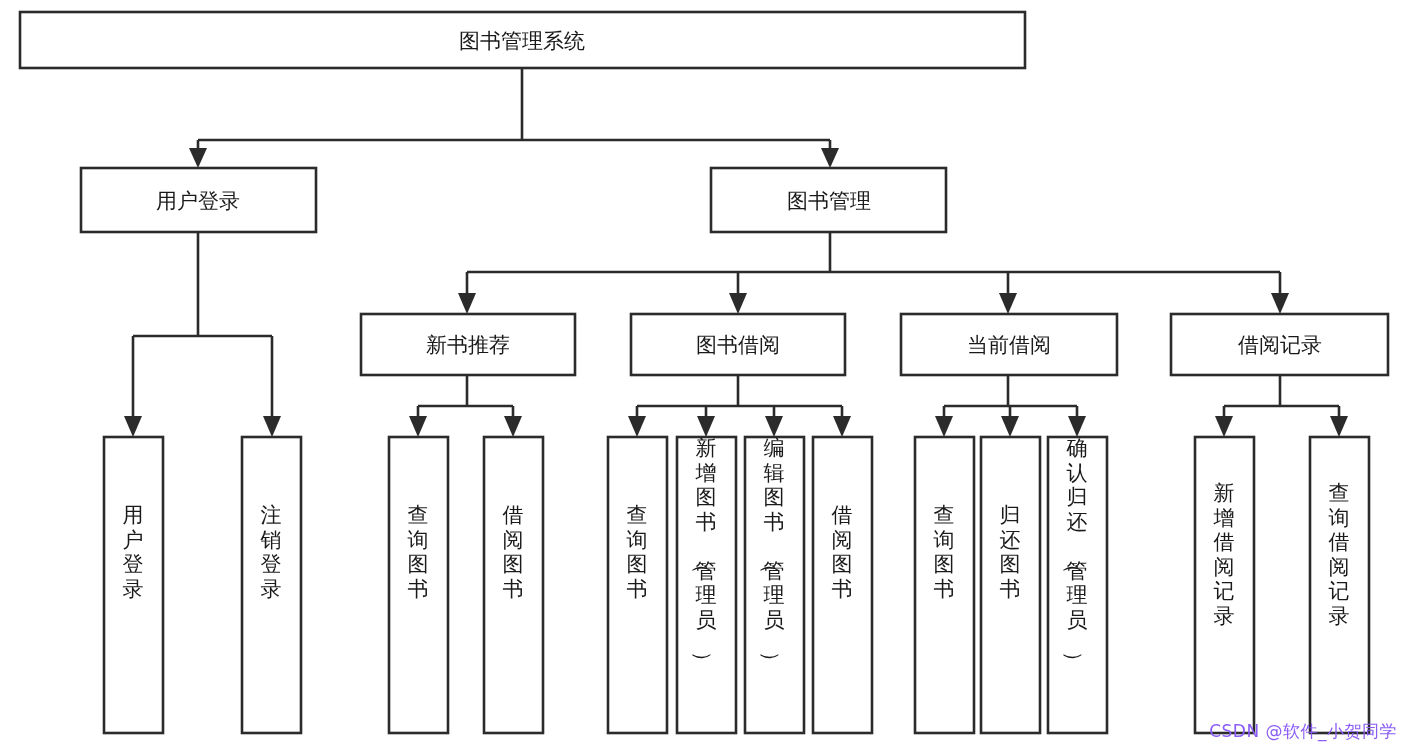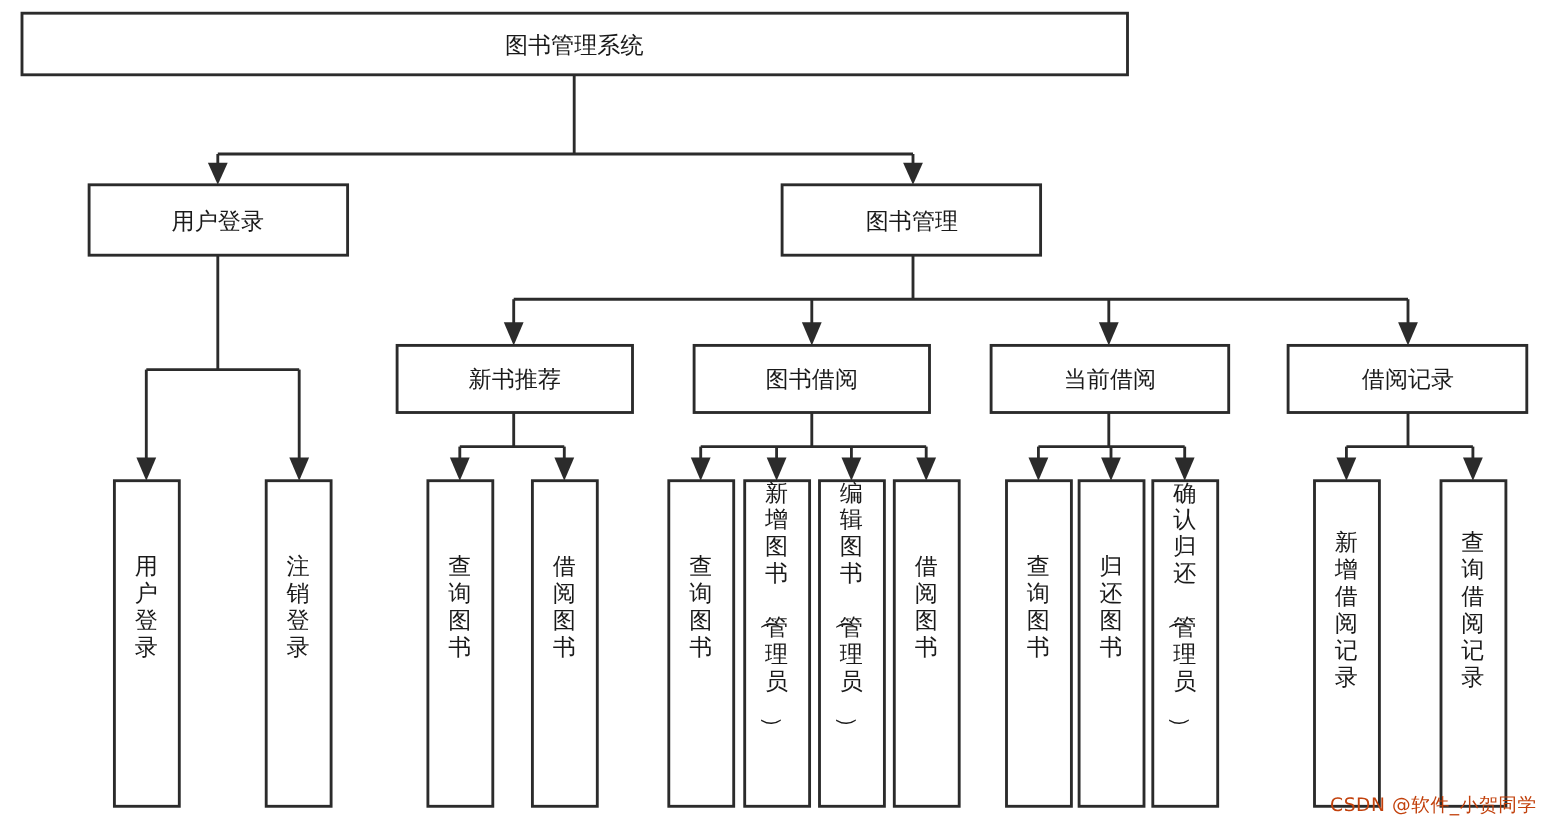--- a/index.html
+++ b/index.html
@@ -53,21 +53,21 @@
   .leaf-label {
     fill: #1a1a1a;
     font-family: "DejaVu Sans", "Liberation Sans", sans-serif;
     font-size: 21px;
     text-anchor: middle;
   }
   .watermark {
     position: absolute;
     right: 8px;
     bottom: 4px;
-    color: #c2410c;
+    color: #8b5cf6;
     font-size: 17px;
     font-family: "DejaVu Sans", "Liberation Sans", sans-serif;
     letter-spacing: 0.5px;
     white-space: nowrap;
     pointer-events: none;
   }
 </style>
 </head>
 <body>
 

